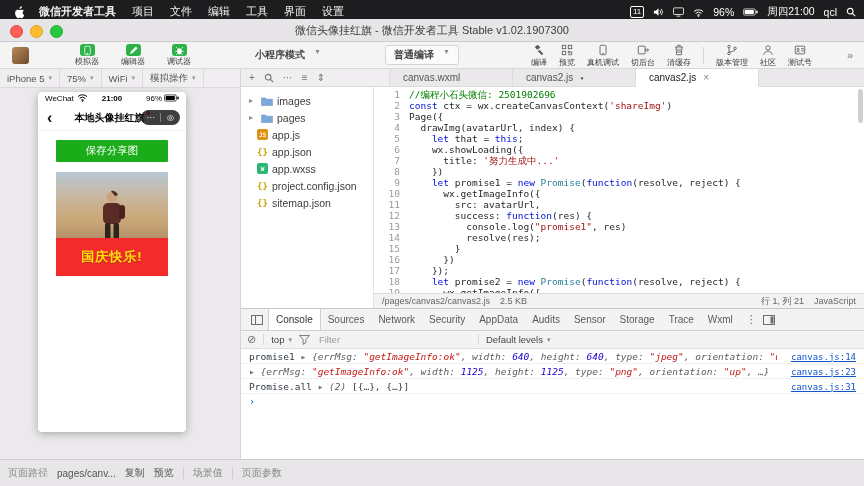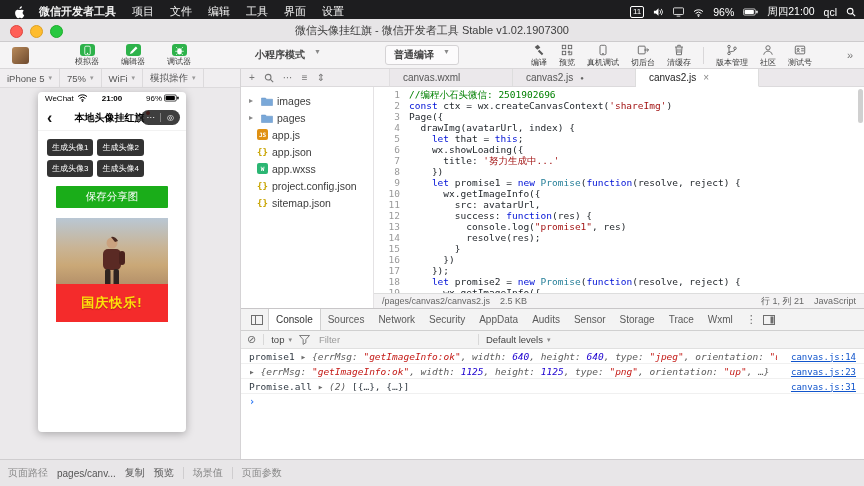--- a/index.html
+++ b/index.html
@@ -390,26 +390,20 @@
           </div>
           <div class="pnav">
             <span class="pback">‹</span>
             <span class="pnavtitle"><span>本地头像挂红旗</span><span class="baddot"></span></span>
             <span class="capsule">
               <span>⋯</span>
               <i class="capsep"></i>
               <span>◎</span>
             </span>
           </div>
-          <div class="pbtns" id="phone-btns">
-              <div class="pbtn">生成头像1</div>
-              <div class="pbtn">生成头像2</div>
-              <div class="pbtn">生成头像3</div>
-              <div class="pbtn">生成头像4</div>
-            </div>
           <div class="psave">保存分享图</div>
           <div class="pimg">
             <div class="photo">
               <svg width="36" height="54" viewBox="0 0 36 54">
                 <circle cx="18" cy="9" r="5.5" fill="#caa27f"></circle>
                 <path d="M17 3a6 6 0 0 1 7 4l-3 1z" fill="#4a2a22"></path>
                 <rect x="9" y="15" width="18" height="21" rx="5" fill="#5a2a24"></rect>
                 <rect x="11" y="35" width="5.5" height="17" rx="2" fill="#2e2420"></rect>
                 <rect x="19.5" y="35" width="5.5" height="17" rx="2" fill="#2e2420"></rect>
                 <rect x="25" y="17" width="6" height="14" rx="3" fill="#4a221d"></rect>

